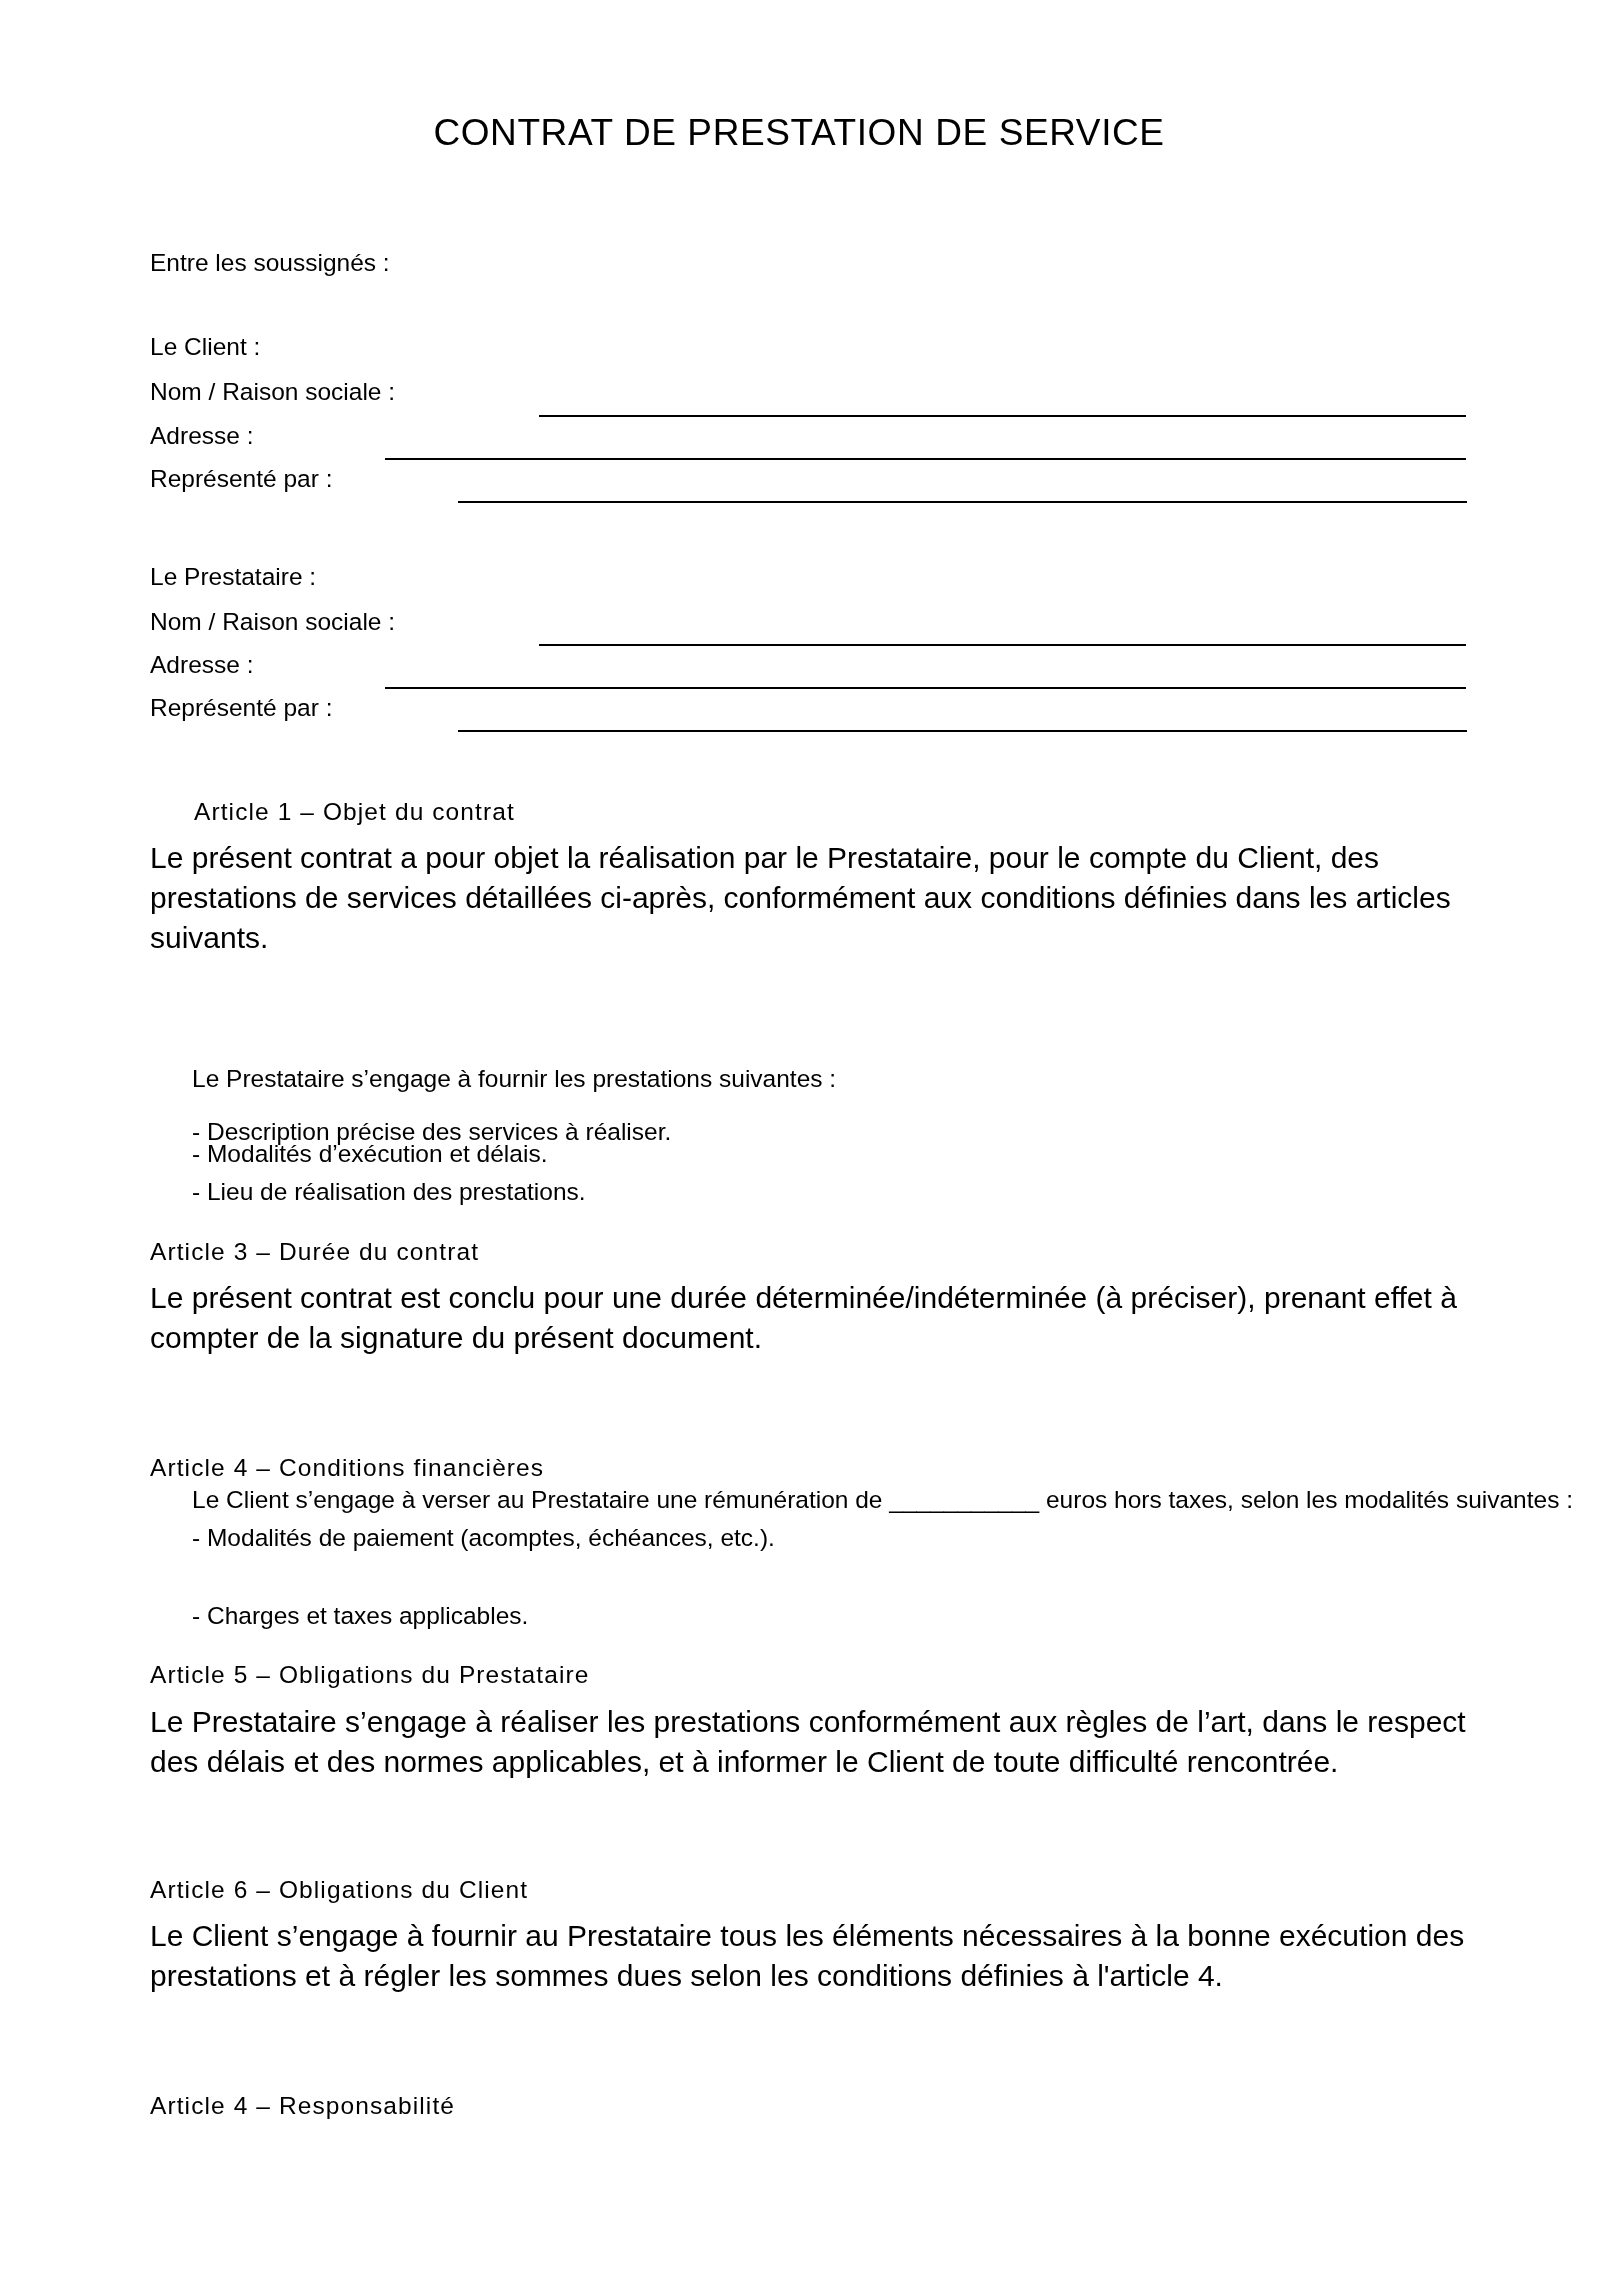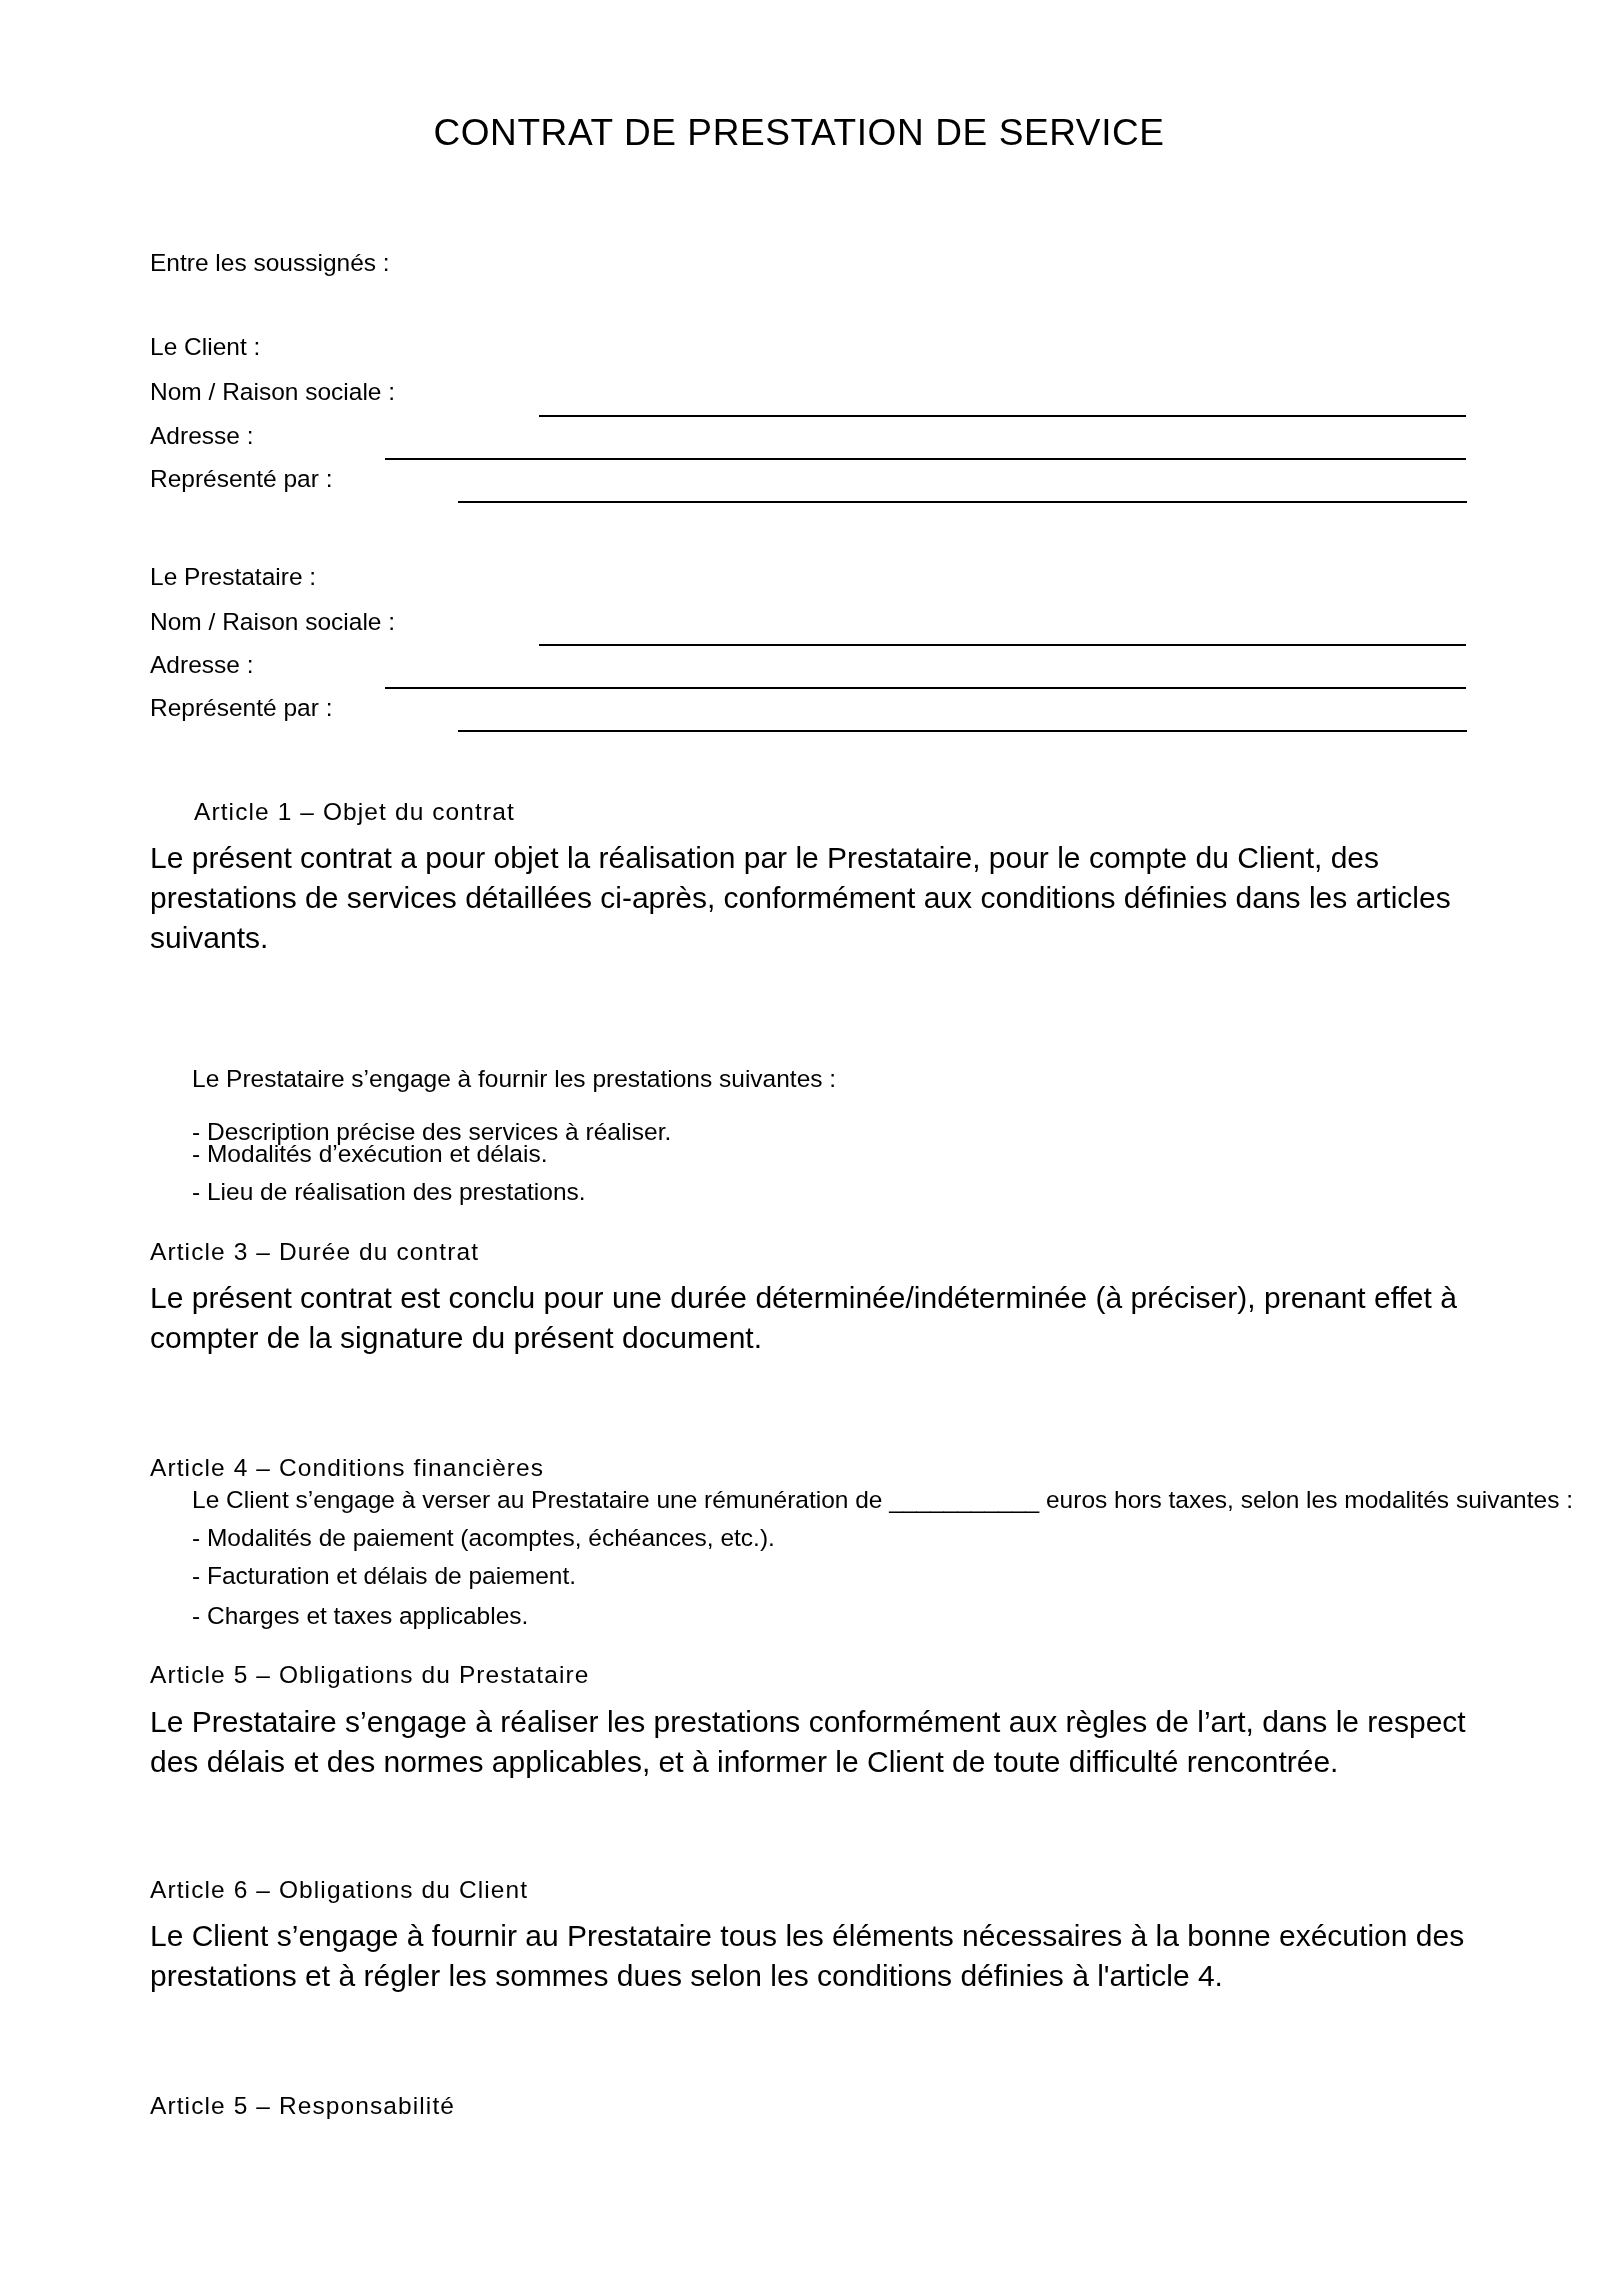--- a/index.html
+++ b/index.html
@@ -120,25 +120,24 @@
   <div class="tx indent" style="top: 1096px; margin-top: 16px;">- Description précise des services à réaliser.</div>
   <div class="tx indent" style="top: 1134px;">- Modalités d’exécution et délais.</div>
   <div class="tx indent" style="top: 1172px;">- Lieu de réalisation des prestations.</div>
 
   <div class="heading" style="top: 1232px;">Article 3 – Durée du contrat</div>
   <div class="para" style="top: 1278px;">Le présent contrat est conclu pour une durée déterminée/indéterminée (à préciser), prenant effet à compter de la signature du présent document.</div>
 
   <div class="heading" style="top: 1448px;">Article 4 – Conditions financières</div>
   <div class="overflow-line" style="top: 1480px;">Le Client s’engage à verser au Prestataire une rémunération de ___________ euros hors taxes, selon les modalités suivantes :</div>
   <div class="tx indent" style="top: 1518px;">- Modalités de paiement (acomptes, échéances, etc.).</div>
-  <div class="tx indent" style="top: 1556px;">- Facturation et délais de paiement.</div>
   <div class="tx indent" style="top: 1596px;">- Charges et taxes applicables.</div>
 
   <div class="heading" style="top: 1655px;">Article 5 – Obligations du Prestataire</div>
   <div class="para" style="top: 1702px;">Le Prestataire s’engage à réaliser les prestations conformément aux règles de l’art, dans le respect des délais et des normes applicables, et à informer le Client de toute difficulté rencontrée.</div>
 
   <div class="heading" style="top: 1870px;">Article 6 – Obligations du Client</div>
   <div class="para" style="top: 1916px;">Le Client s’engage à fournir au Prestataire tous les éléments nécessaires à la bonne exécution des prestations et à régler les sommes dues selon les conditions définies à l'article 4.</div>
 
-  <div class="heading" style="top: 2086px;">Article 5 – Responsabilité</div>
+  <div class="heading" style="top: 2086px;">Article 4 – Responsabilité</div>
 
 </div>
 
 
 </body></html>

